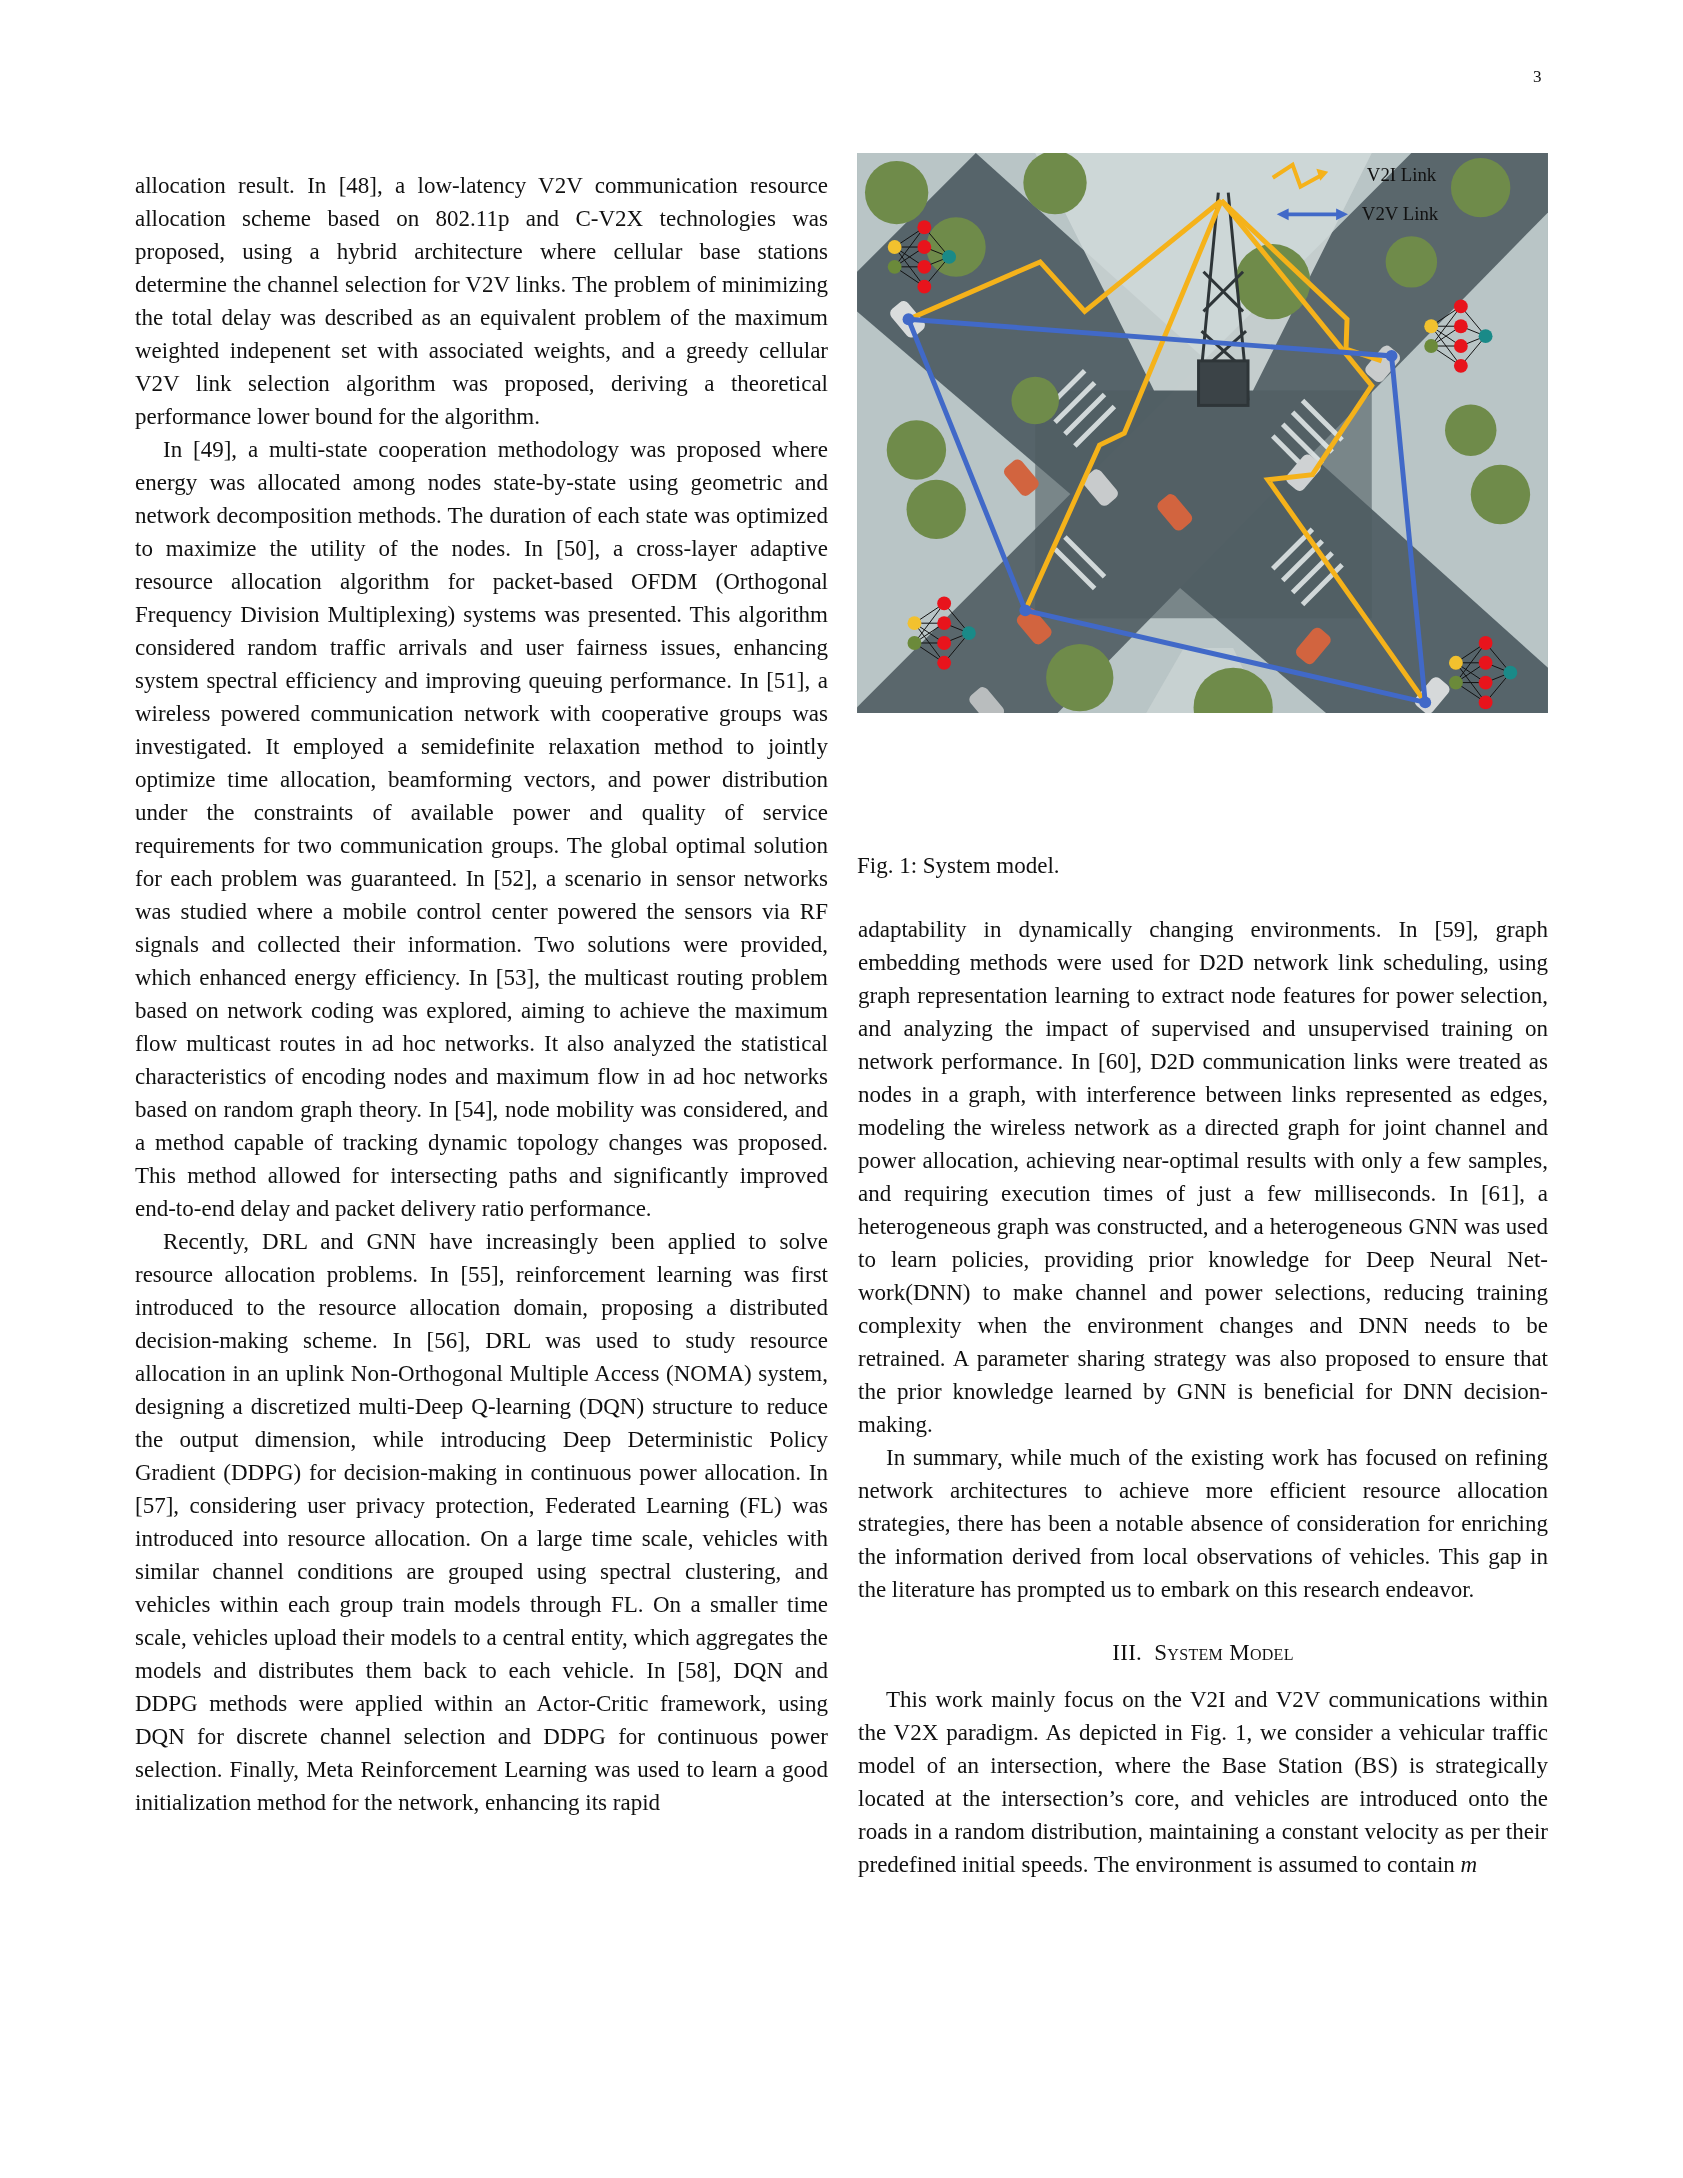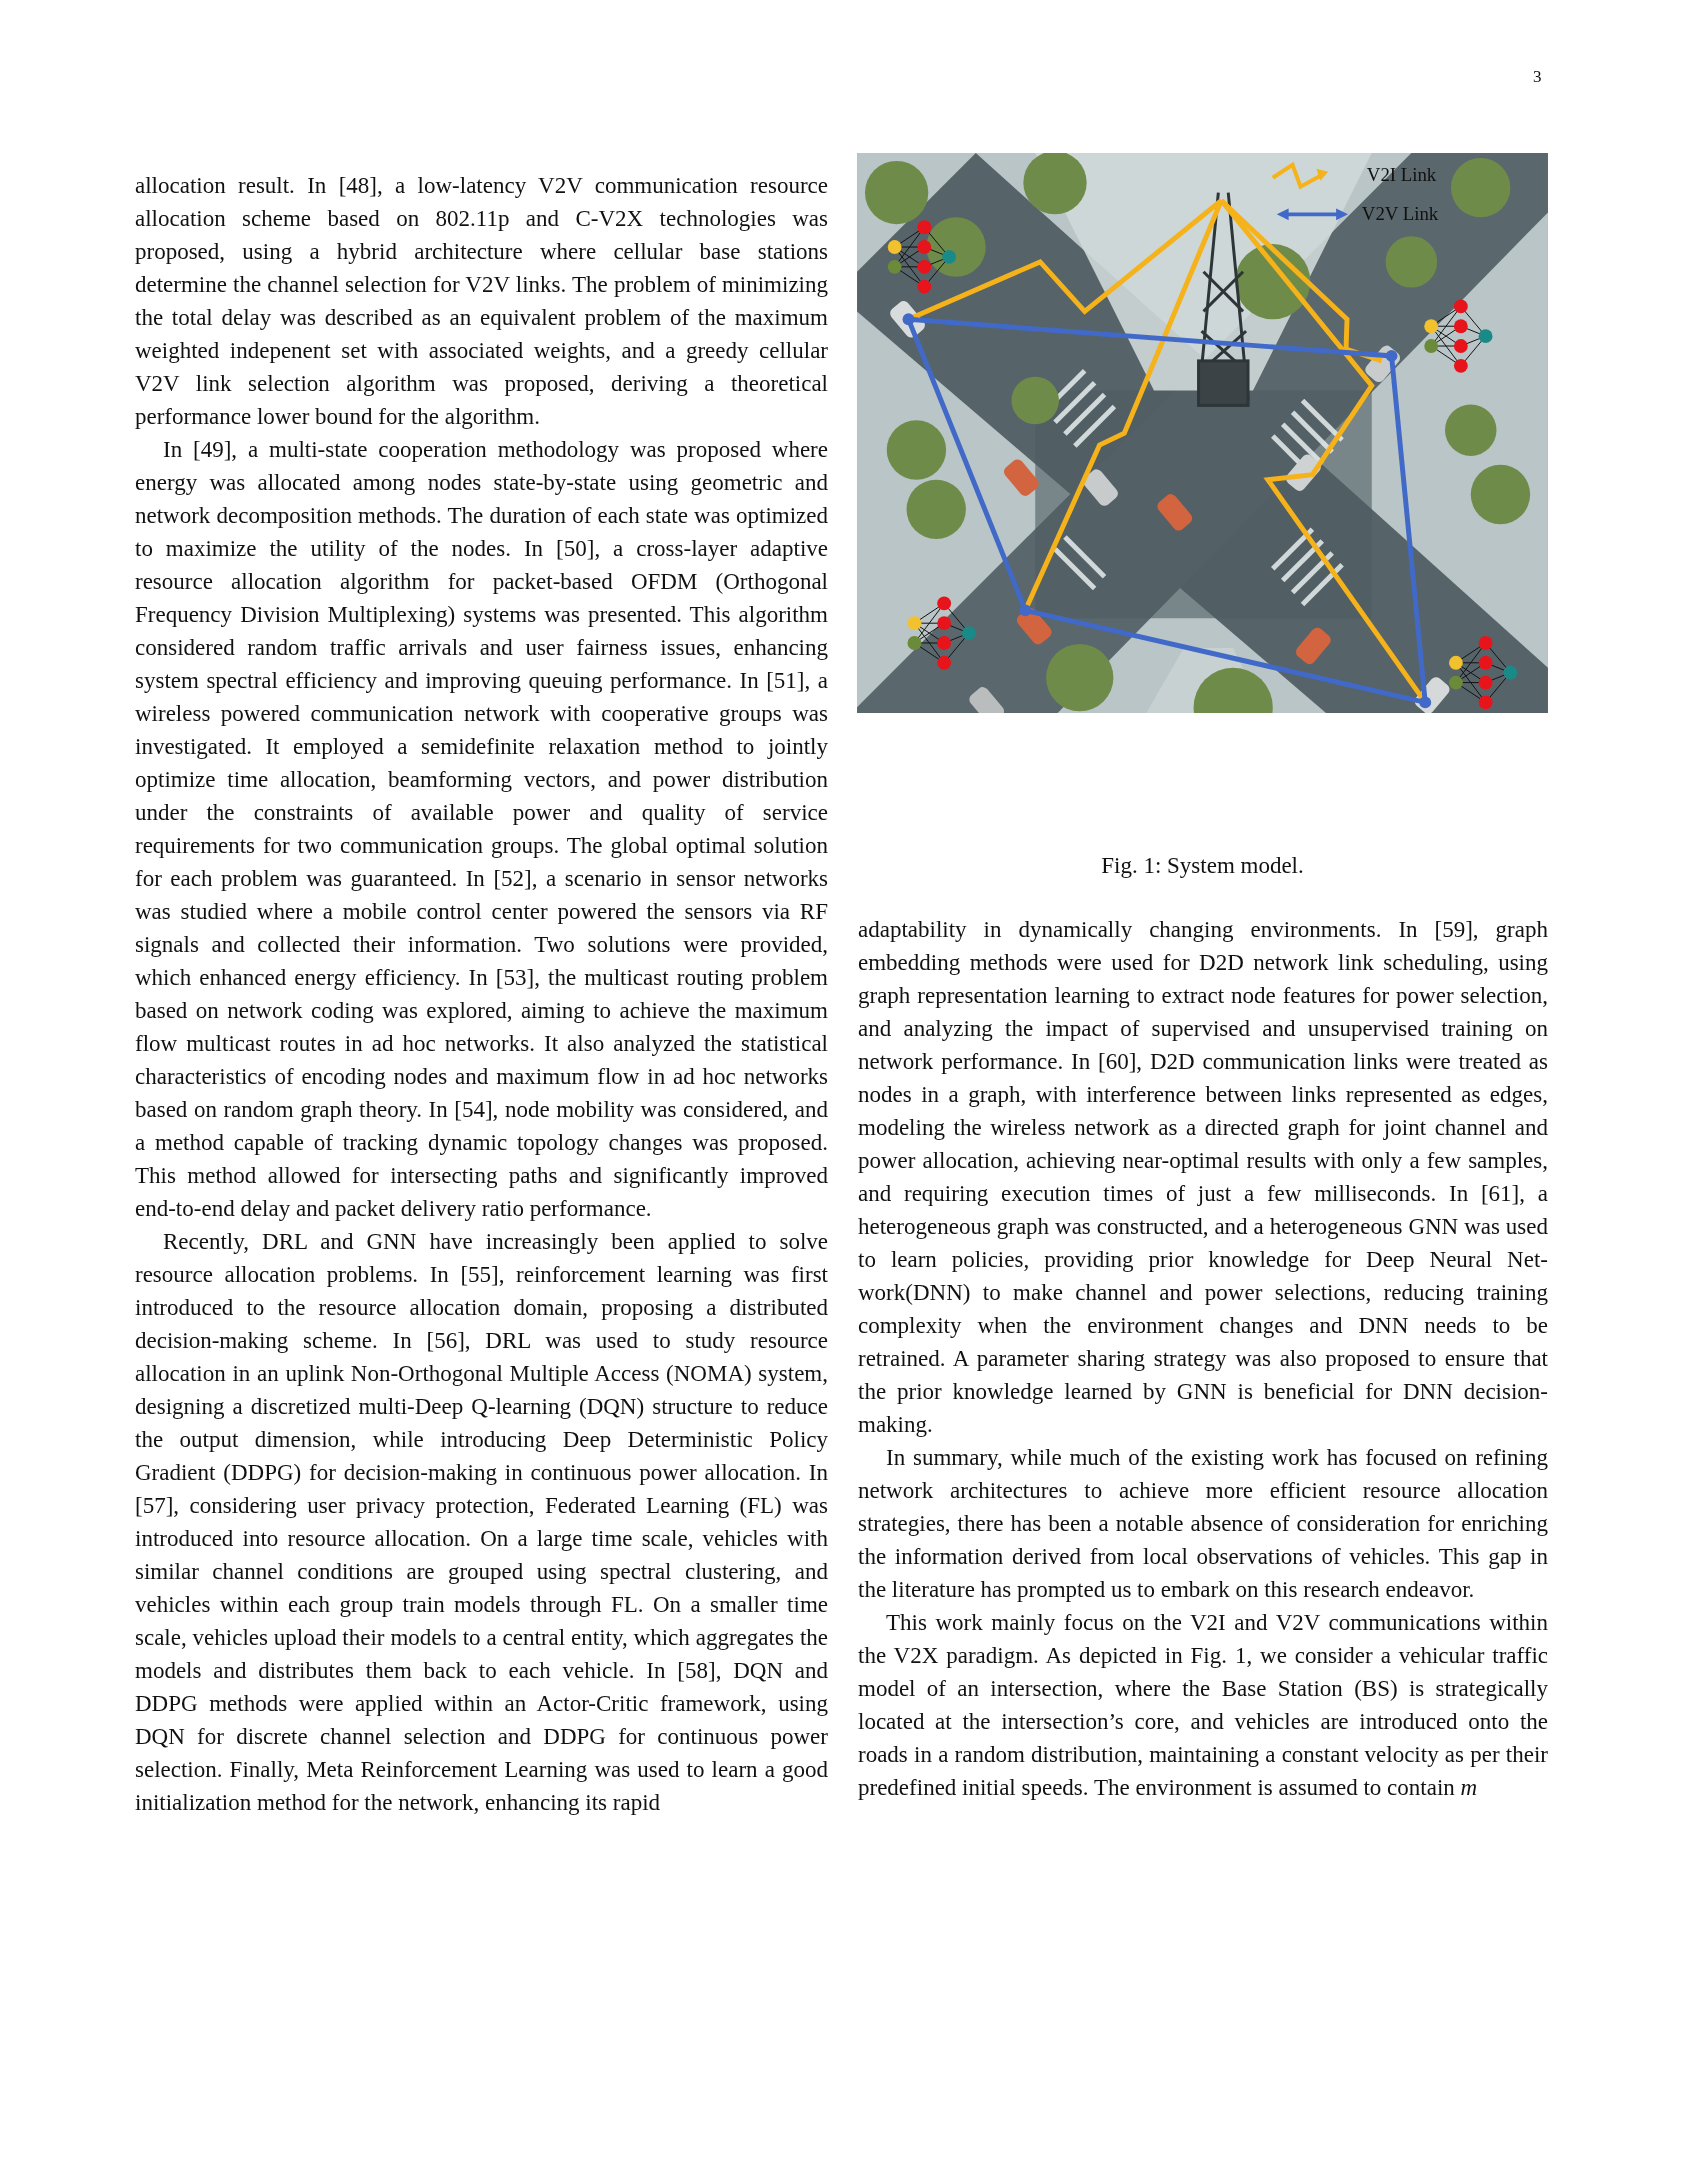--- a/index.html
+++ b/index.html
@@ -8,21 +8,21 @@
   .page-number { position: absolute; top: 67px; left: 1533px; font-size: 17px; }
   .col { position: absolute; font-size: 23px; line-height: 33px; text-align: justify;
          hyphens: manual; margin-top: 19px; }
   .col-left { left: 135px; top: 150px; width: 693px; }
   .col-right { left: 858px; top: 894px; width: 690px; }
   .col p { margin: 0; }
   .col p.indent { text-indent: 28px; }
   .figure { position: absolute; left: 857px; top: 153px; width: 691px; height: 560px;
             overflow: hidden; background: #8b979a; }
   .figure svg { display: block; }
-  .caption { position: absolute; top: 853px; left: 857px; width: 691px; text-align: center;
+  .caption { position: absolute; top: 853px; left: 857px; width: 691px; text-align: left;
              font-size: 23px; }
   .section-heading { margin: 30px 0 14px 0; text-align: center; font-size: 23px; letter-spacing: 0.3px; }
   .section-heading .sc { font-variant: small-caps; }
   .math { font-style: italic; }
   .legend-text { font-family: "Liberation Serif", serif; font-size: 19px; fill: #111; }
 </style>
 </head>
 <body>
 
 <div class="page-number">3</div>
@@ -223,15 +223,19 @@
       <text class="legend-text" x="510" y="68">V2V Link</text>
     </g>
   </svg>
 </div>
 
 <div class="caption">Fig. 1: System model.</div>
 
 <div class="col col-right">
   <p>adaptability in dynamically changing environments. In [59], graph embedding methods were used for D2D network link scheduling, using graph representation learning to extract node features for power selection, and analyzing the impact of supervised and unsupervised training on network performance. In [60], D2D communication links were treated as nodes in a graph, with interference between links represented as edges, modeling the wireless network as a directed graph for joint channel and power allocation, achieving near-optimal results with only a few samples, and requiring execution times of just a few milliseconds. In [61], a heterogeneous graph was constructed, and a heterogeneous GNN was used to learn policies, providing prior knowledge for Deep Neural Net­work(DNN) to make channel and power selections, reducing training complexity when the environment changes and DNN needs to be retrained. A parameter sharing strategy was also proposed to ensure that the prior knowledge learned by GNN is beneficial for DNN decision-making.</p>
   <p class="indent">In summary, while much of the existing work has focused on refining network architectures to achieve more efficient resource allocation strategies, there has been a notable absence of consideration for enriching the information derived from local observations of vehicles. This gap in the literature has prompted us to embark on this research endeavor.</p>
+  <div class="section-heading">
+    <span>III.</span>&nbsp;
+    <span class="sc">System Model</span>
+  </div>
   <p class="indent"><span>This work mainly focus on the V2I and V2V communi­cations within the V2X paradigm. As depicted in Fig. 1, we consider a vehicular traffic model of an intersection, where the Base Station (BS) is strategically located at the intersection’s core, and vehicles are introduced onto the roads in a random distribution, maintaining a constant velocity as per their prede­fined initial speeds. The environment is assumed to contain</span> <span class="math">m</span></p>
 </div>
 
 
 </body></html>

